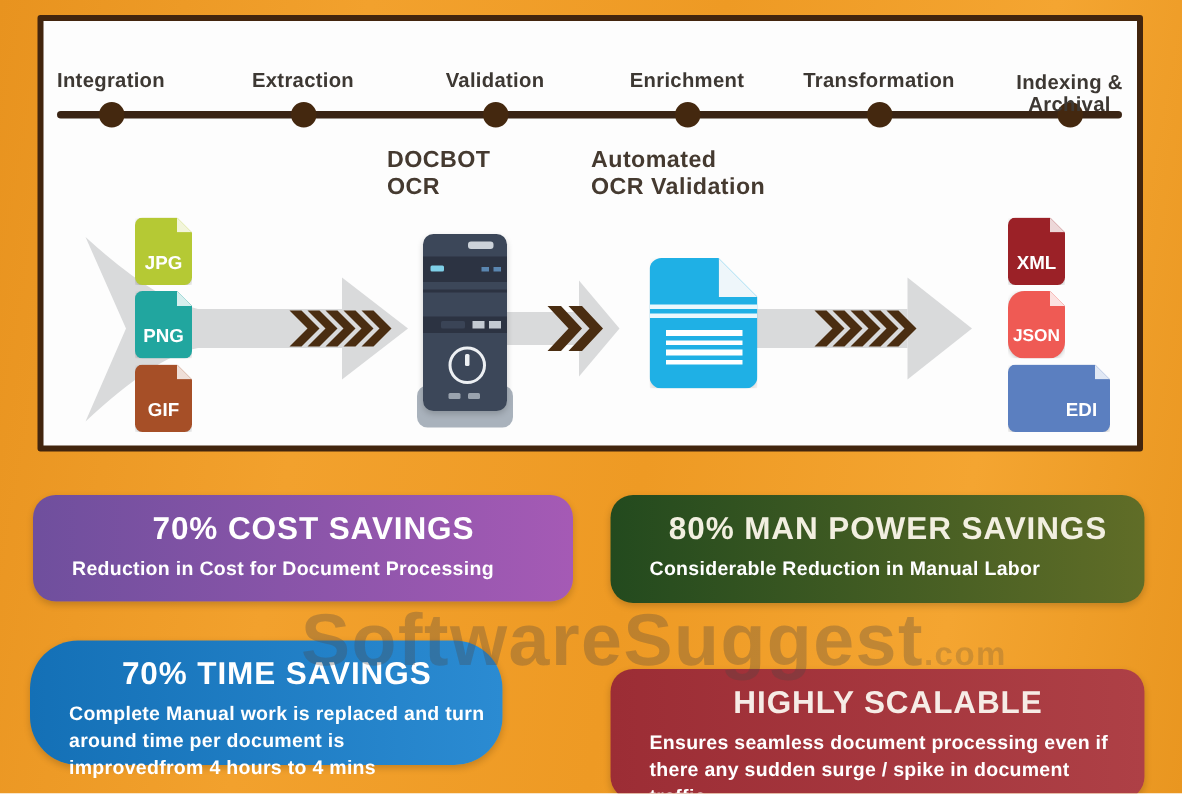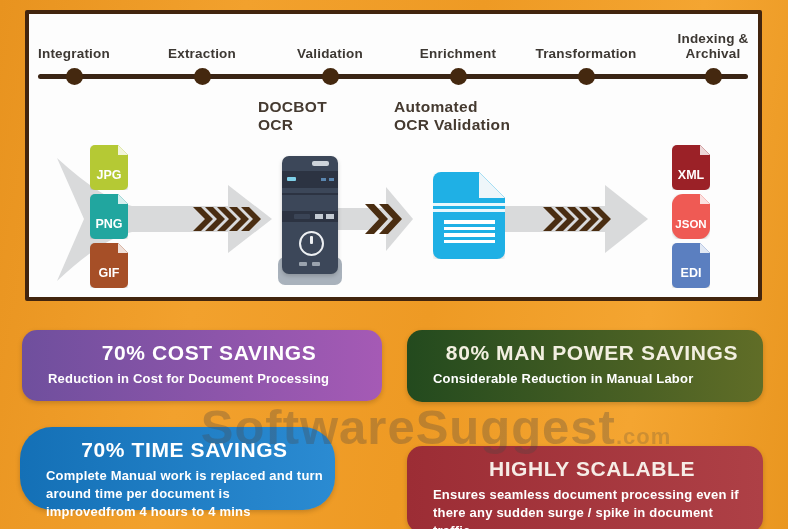--- a/index.html
+++ b/index.html
@@ -113,21 +113,21 @@
   <div class="tl-dot" style="left:322px;"></div>
   <div class="tl-dot" style="left:450px;"></div>
   <div class="tl-dot" style="left:578px;"></div>
   <div class="tl-dot" style="left:705px;"></div>
 
   <div class="tl-label" style="left:9px;">Integration</div>
   <div class="tl-label" style="left:137px;">Extraction</div>
   <div class="tl-label" style="left:265px;">Validation</div>
   <div class="tl-label" style="left:393px;">Enrichment</div>
   <div class="tl-label" style="left:521px;">Transformation</div>
-  <div class="tl-label two-line" style="left:667px;">Indexing &amp; Archival</div>
+  <div class="tl-label two-line" style="left:667px;margin-top:16px;">Indexing &amp; Archival</div>
 
   <div class="flow-heading" style="left:258px; width:100px;">
     <div>DOCBOT</div>
     <div>OCR</div>
   </div>
   <div class="flow-heading" style="left:394px; width:140px;">
     <div>Automated</div>
     <div>OCR Validation</div>
   </div>
 
@@ -202,21 +202,21 @@
   </div>
 
   <div class="ficon xml" style="left:672px; top:145px;">
     <span class="flap"></span>
     <span>XML</span>
   </div>
   <div class="ficon json" style="left:672px; top:194px;border-radius:11px;">
     <span class="flap"></span>
     <span>JSON</span>
   </div>
-  <div class="ficon edi" style="left:672px; top:243px;">
+  <div class="ficon edi" style="left:672px; top:243px;padding-left:30px;">
     <span class="flap"></span>
     <span>EDI</span>
   </div>
 
   <div class="benefit b-cost">
     <div class="btitle">70% COST SAVINGS</div>
     <div class="bdesc">Reduction in Cost for Document Processing</div>
   </div>
   <div class="benefit b-man">
     <div class="btitle">80% MAN POWER SAVINGS</div>

